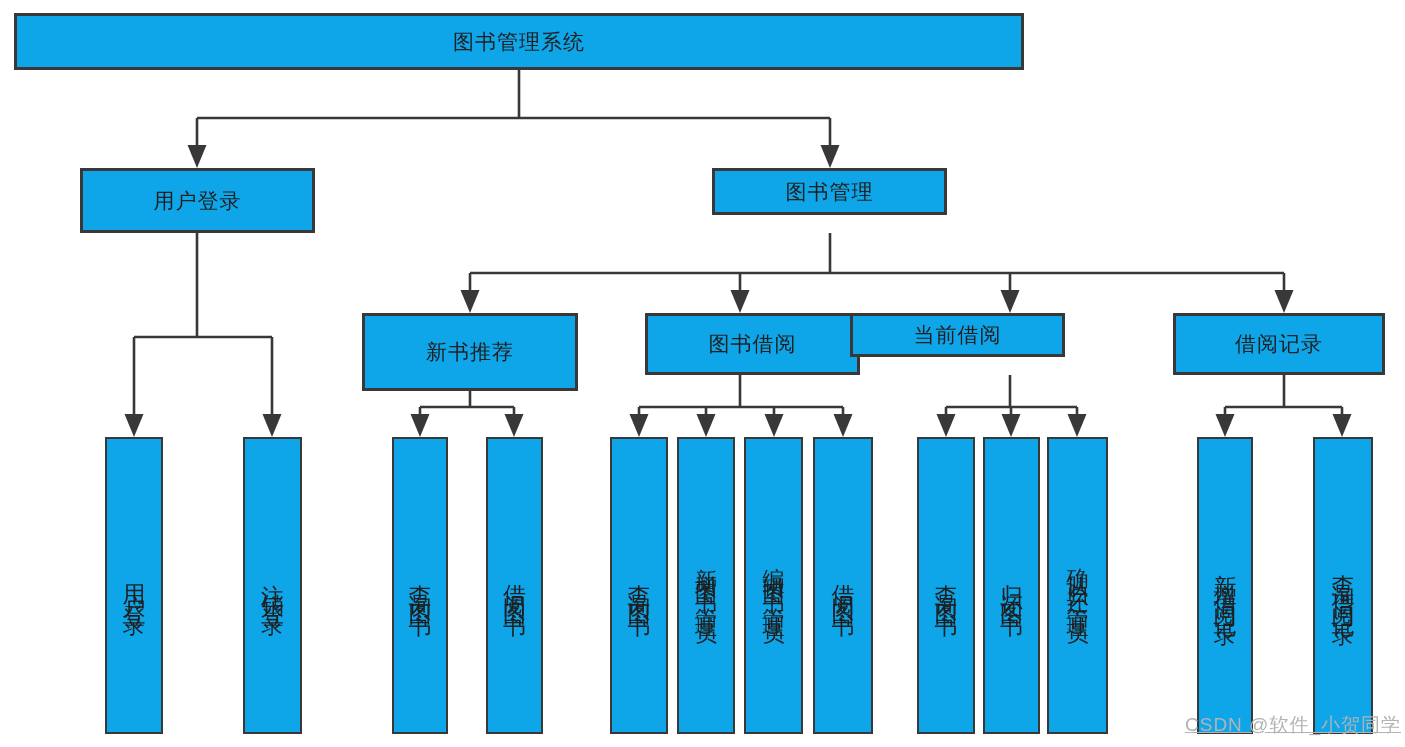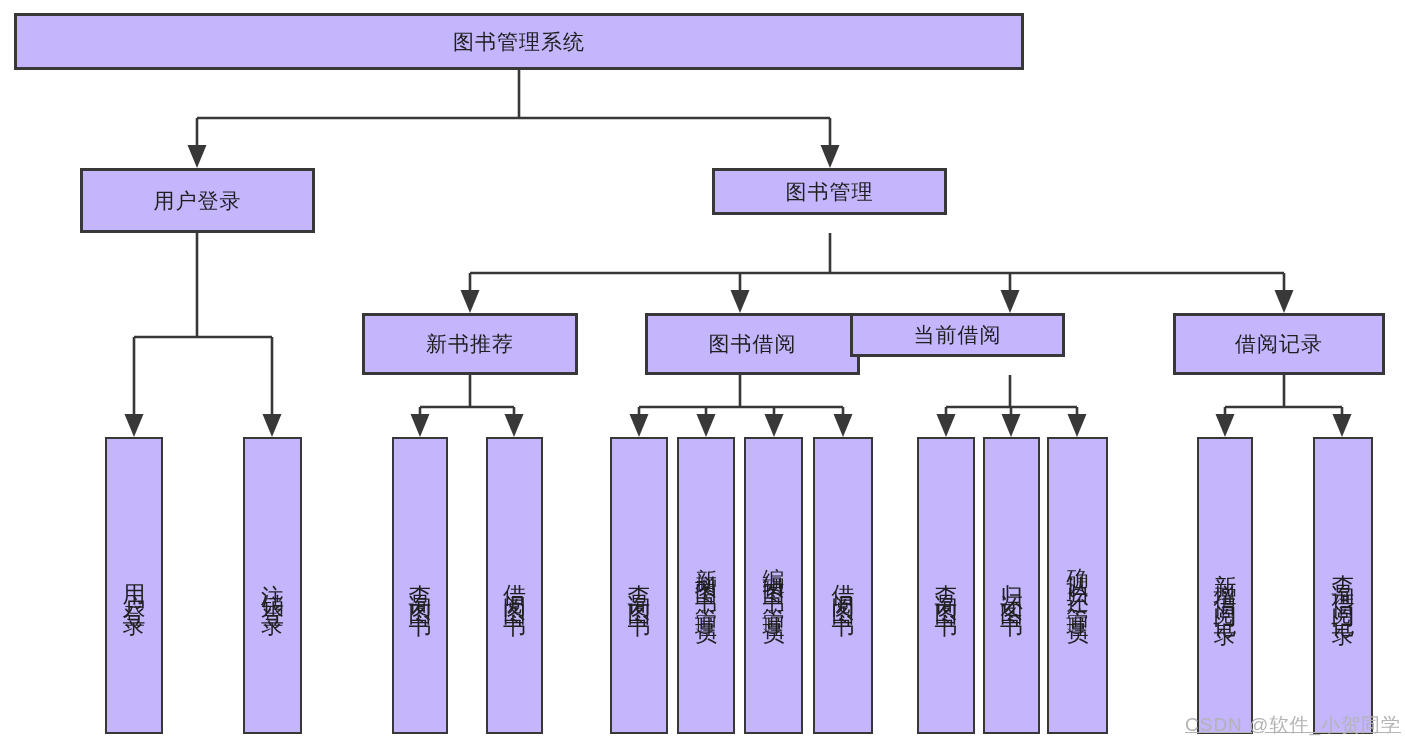--- a/index.html
+++ b/index.html
@@ -12,21 +12,21 @@
     overflow: hidden;
   }
   #connector-svg {
     position: absolute;
     left: 0; top: 0;
     width: 1405px; height: 747px;
     z-index: 1;
   }
   .node {
     position: absolute;
-    background: #c4b5fd;
+    background: #0ea5e9;
     border: 3px solid #383838;
     box-sizing: border-box;
     display: flex;
     align-items: center;
     justify-content: center;
     color: #1f1f1f;
     z-index: 2;
   }
   .node.h {
     font-size: 21px;
@@ -110,21 +110,21 @@
       <line x1="1225" y1="407" x2="1342" y2="407" stroke="#383838" stroke-width="2.6"></line>
       <line x1="1225" y1="407" x2="1225" y2="419" stroke="#383838" stroke-width="2.6"></line>
       <path d="M1215.5 414 L1234.5 414 L1225 437 Z" fill="#383838"></path>
       <line x1="1342" y1="407" x2="1342" y2="419" stroke="#383838" stroke-width="2.6"></line>
       <path d="M1332.5 414 L1351.5 414 L1342 437 Z" fill="#383838"></path>
     </svg>
   <div id="watermark">CSDN @软件_小贺同学</div>
 <div class="node h" style="left: 14px; top: 13px; width: 1010px; height: 57px;">图书管理系统</div>
     <div class="node h" style="left: 80px; top: 168px; width: 235px; height: 65px;">用户登录</div>
     <div class="node h" style="left: 712px; top: 168px; width: 235px; height: 47px;">图书管理</div>
-    <div class="node h" style="left: 362px; top: 313px; width: 216px; height: 62px;">新书推荐</div>
+    <div class="node h" style="left: 362px; top: 313px; width: 216px; height: 78px;">新书推荐</div>
     <div class="node h" style="left: 633px; top: 313px; width: 215px; height: 62px; margin-left: 12px;">图书借阅</div>
     <div class="node h" style="left: 850px; top: 313px; width: 215px; height: 44px;">当前借阅</div>
     <div class="node h" style="left: 1173px; top: 313px; width: 212px; height: 62px;">借阅记录</div>
     <div class="node v" style="left: 105px; top: 437px; width: 58px; height: 297px;">用户登录</div>
     <div class="node v" style="left: 243px; top: 437px; width: 59px; height: 297px;">注销登录</div>
     <div class="node v" style="left: 392px; top: 437px; width: 56px; height: 297px;">查询图书</div>
     <div class="node v" style="left: 486px; top: 437px; width: 57px; height: 297px;">借阅图书</div>
     <div class="node v" style="left: 610px; top: 437px; width: 58px; height: 297px;">查询图书</div>
     <div class="node v long" style="left: 677px; top: 437px; width: 58px; height: 297px;">新增图书（管理员）</div>
     <div class="node v long" style="left: 744px; top: 437px; width: 59px; height: 297px;">编辑图书（管理员）</div>

